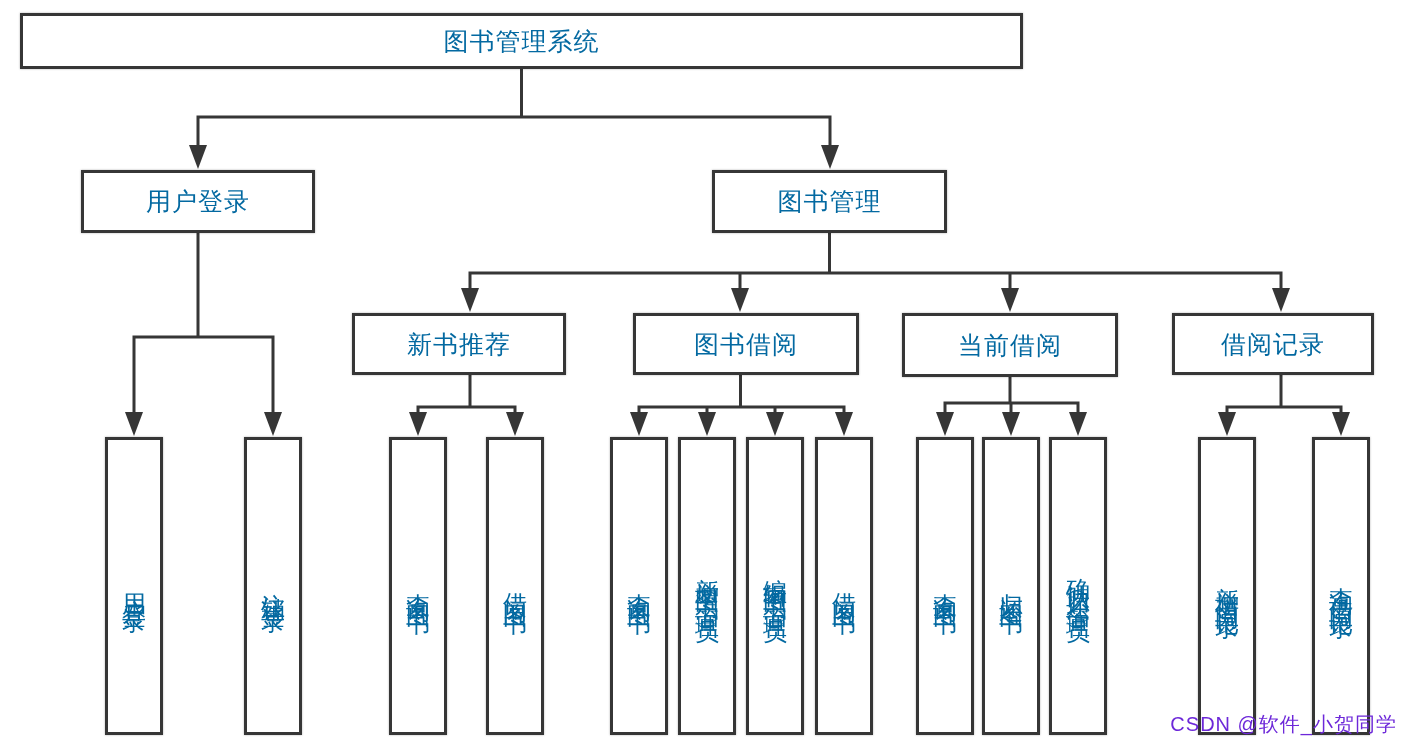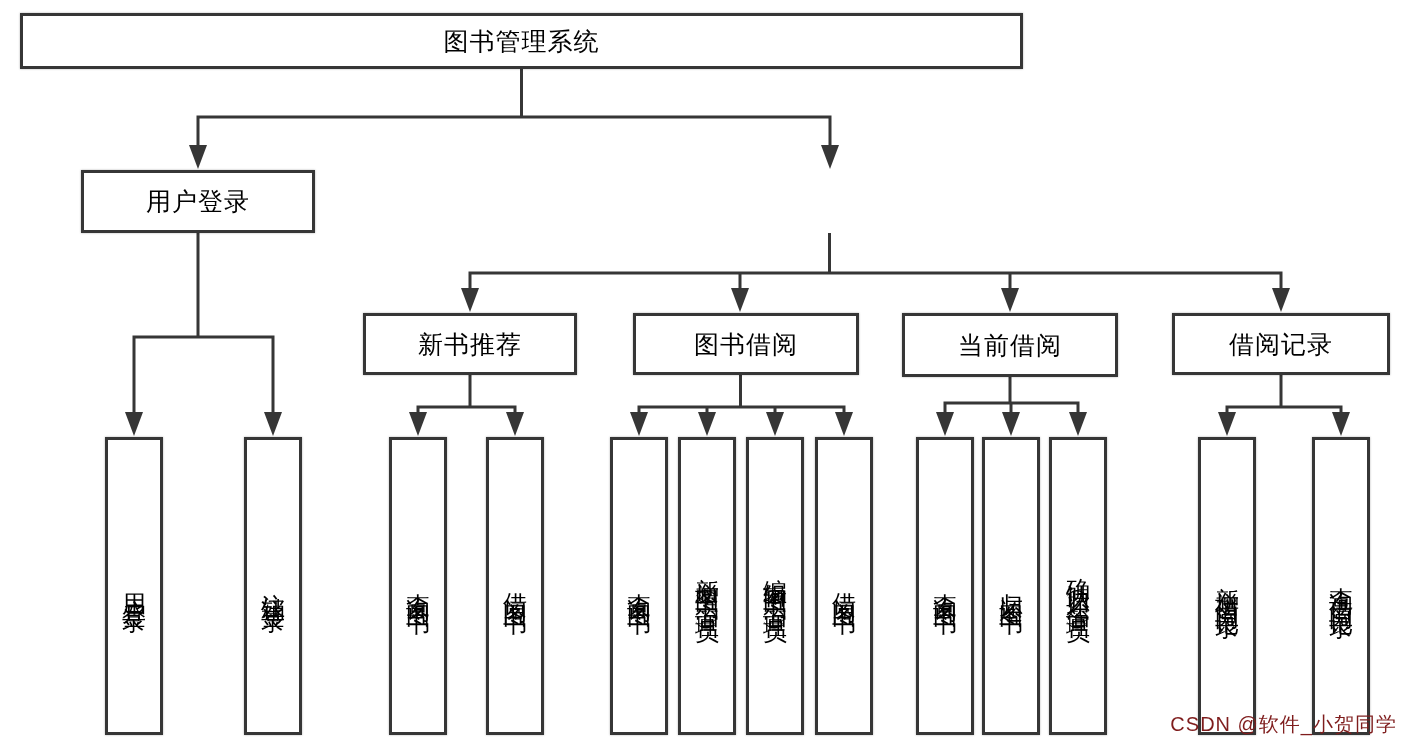--- a/index.html
+++ b/index.html
@@ -13,41 +13,41 @@
   .connectors{
     position:absolute;left:0;top:0;width:1405px;height:747px;
     z-index:1;
   }
   .node{
     position:absolute;
     box-sizing:border-box;
     border:3px solid #363636;
     background:#ffffff;
     display:flex;align-items:center;justify-content:center;
-    color:#000000;
+    color:#0369a1;
     z-index:2;
     box-shadow:0 0 2px rgba(0,0,0,0.30);
   }
   .node.h span{
     font-size:25px;
     letter-spacing:1px;
     white-space:nowrap;
   }
   .node.v span{
     writing-mode:vertical-rl;
     text-orientation:mixed;
     font-size:24px;
     letter-spacing:6px;
     line-height:1;
   }
   .watermark{
     position:absolute;
     right:8px;bottom:9px;
     font-size:20px;
-    color:#7f1d1d;
+    color:#6d28d9;
     letter-spacing:1px;
     z-index:3;
     white-space:nowrap;
   }
 </style>
 </head>
 <body>
 
 <div class="canvas">
 
@@ -104,31 +104,34 @@
              M1332 412 L1350 412 L1341 436 Z"></path>
   </svg>
 
   <div class="node h" style="left:20px;top:13px;width:1003px;height:56px;">
     <span>图书管理系统</span>
   </div>
 
   <div class="node h" style="left:81px;top:170px;width:234px;height:63px;">
     <span>用户登录</span>
   </div>
+  <div class="node h" style="left:712px;top:170px;width:235px;height:63px;">
+    <span>图书管理</span>
+  </div>
 
-  <div class="node h" style="left:363px;top:313px;width:214px;height:62px;">
+  <div class="node h" style="left:352px;top:313px;width:214px;height:62px;">
     <span>新书推荐</span>
   </div>
   <div class="node h" style="left:633px;top:313px;width:226px;height:62px;">
     <span>图书借阅</span>
   </div>
   <div class="node h" style="left:902px;top:313px;width:216px;height:64px;text-align:right;">
     <span>当前借阅</span>
   </div>
-  <div class="node h" style="left:1172px;top:313px;width:218px;height:62px;text-align:center;">
+  <div class="node h" style="left:1172px;top:313px;width:202px;height:62px;text-align:center;">
     <span>借阅记录</span>
   </div>
 
   <div class="node v" style="left:105px;top:437px;width:58px;height:298px;">
     <span>用户登录</span>
   </div>
   <div class="node v" style="left:244px;top:437px;width:58px;height:298px;">
     <span>注销登录</span>
   </div>
 

